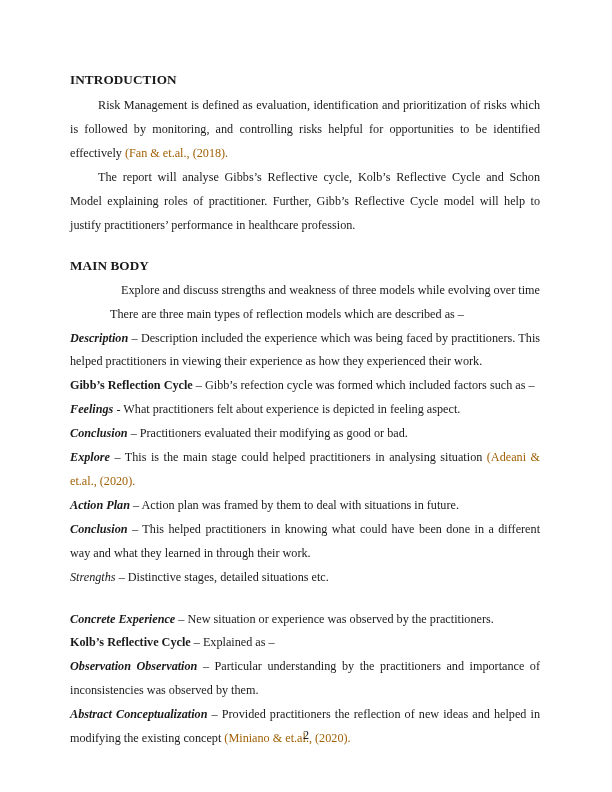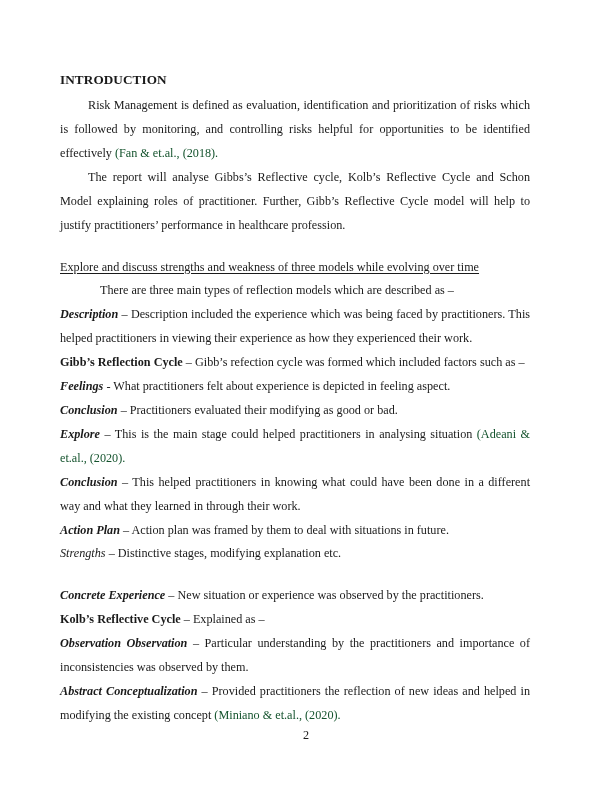--- a/index.html
+++ b/index.html
@@ -12,21 +12,21 @@
     width: 612px;
     height: 792px;
     background: #ffffff;
     font-family: "Liberation Serif", "DejaVu Serif", serif;
     color: #1a1a1a;
     overflow: hidden;
     box-sizing: border-box;
   }
   .content {
     position: absolute;
-    left: 60px;
+    left: 70px;
     top: 70px;
     width: 470px;
   }
   h1.doc-heading {
     font-size: 13.2px;
     font-weight: bold;
     margin: 0 0 5px 0;
     line-height: 1.45;
     letter-spacing: 0.1px;
   }
@@ -47,35 +47,35 @@
   p.body.indent {
     text-indent: 28px;
   }
   p.body.indent-wide {
     text-indent: 40px;
   }
   .subhead-underline {
     font-size: 12.2px;
     line-height: 1.96;
     margin: 0;
-    text-decoration: underline;
     text-underline-offset: 2px;
+    text-align: right;
   }
   .term-bi {
     font-weight: bold;
     font-style: italic;
   }
   .term-b {
     font-weight: bold;
   }
   .term-i {
     font-style: italic;
   }
   .cite {
-    color: #14532d;
+    color: #a16207;
   }
   .gap-block {
     height: 18px;
   }
   .page-number {
     position: absolute;
     left: 0;
     top: 728px;
     width: 612px;
     text-align: center;
@@ -91,40 +91,41 @@
   <div class="content">
 
     <h1 class="doc-heading">INTRODUCTION</h1>
 
     <p class="body indent"><span>Risk Management is defined as evaluation, identification and prioritization of risks which is followed by monitoring, and controlling risks helpful for opportunities to be identified effectively </span><span class="cite">(Fan &amp; et.al., (2018).</span></p>
 
     <p class="body indent"><span>The report will analyse Gibbs’s Reflective cycle, Kolb’s Reflective Cycle and Schon Model explaining roles of practitioner. Further, Gibb’s Reflective Cycle model will help to justify practitioners’ performance in healthcare profession.</span></p>
 
     <div class="gap-block"></div>
 
+    <h1 class="main-body-heading">MAIN BODY</h1>
 
     <p class="subhead-underline">Explore and discuss strengths and weakness of three models while evolving over time</p>
 
     <p class="body indent-wide">There are three main types of reflection models which are described as –</p>
 
     <p class="body"><span class="term-bi">Description</span><span> – </span><span>Description included the experience which was being faced by practitioners. This helped practitioners in viewing their experience as how they experienced their work.</span></p>
 
     <p class="body"><span class="term-b">Gibb’s Reflection Cycle</span><span> – </span><span>Gibb’s refection cycle was formed which included factors such as –</span></p>
 
     <p class="body"><span class="term-bi">Feelings</span><span> - </span><span>What practitioners felt about experience is depicted in feeling aspect.</span></p>
 
     <p class="body"><span class="term-bi">Conclusion</span><span> – </span><span>Practitioners evaluated their modifying as good or bad.</span></p>
 
     <p class="body"><span class="term-bi">Explore</span><span> – </span><span>This is the main stage could helped practitioners in analysing situation </span><span class="cite">(Adeani &amp; et.al., (2020).</span></p>
 
+    <p class="body"><span class="term-bi">Action Plan</span><span> – </span><span>Action plan was framed by them to deal with situations in future.</span></p>
+
     <p class="body"><span class="term-bi">Conclusion</span><span> – </span><span>This helped practitioners in knowing what could have been done in a different way and what they learned in through their work.</span></p>
 
-    <p class="body"><span class="term-bi">Action Plan</span><span> – </span><span>Action plan was framed by them to deal with situations in future.</span></p>
-
-    <p class="body"><span class="term-i">Strengths</span><span> – </span><span>Distinctive stages, modifying explanation etc.</span></p>
+    <p class="body"><span class="term-i">Strengths</span><span> – </span><span>Distinctive stages, detailed situations etc.</span></p>
 
 
     <div class="gap-block"></div>
 
     <p class="body"><span class="term-bi">Concrete Experience</span><span> – </span><span>New situation or experience was observed by the practitioners.</span></p>
 
     <p class="body"><span class="term-b">Kolb’s Reflective Cycle</span><span> – </span><span>Explained as –</span></p>
 
     <p class="body"><span class="term-bi">Observation Observation</span><span> – </span><span>Particular understanding by the practitioners and importance of inconsistencies was observed by them.</span></p>
 

